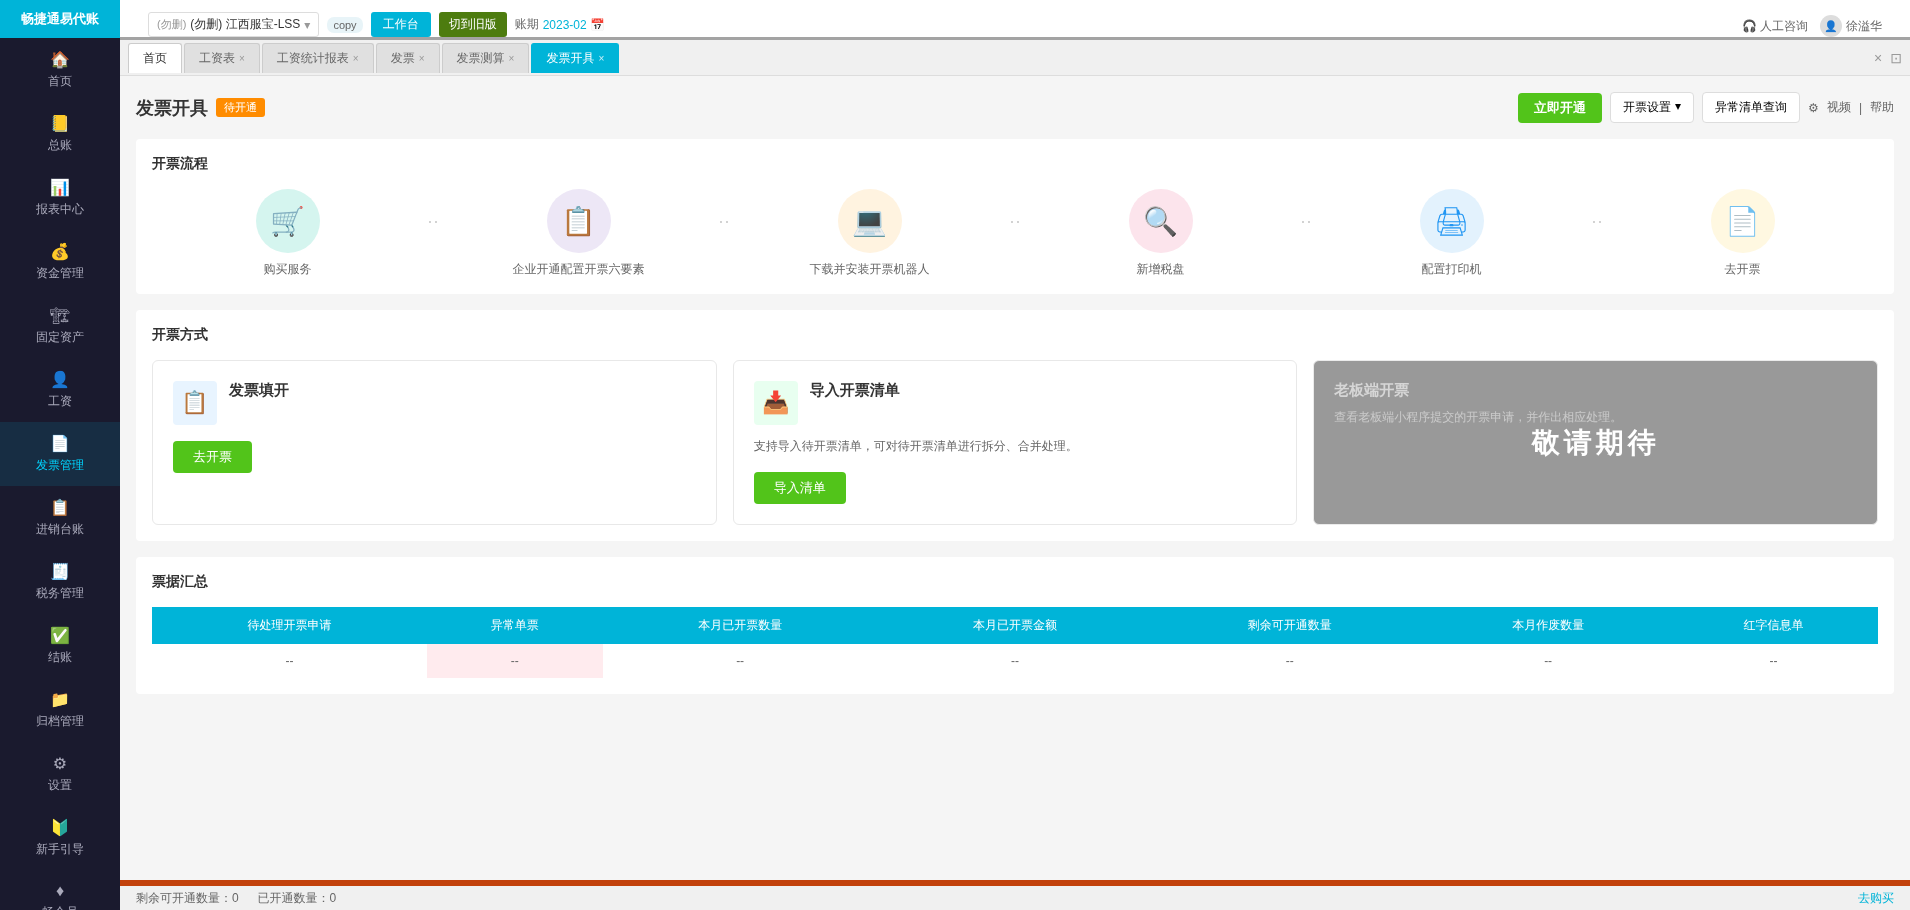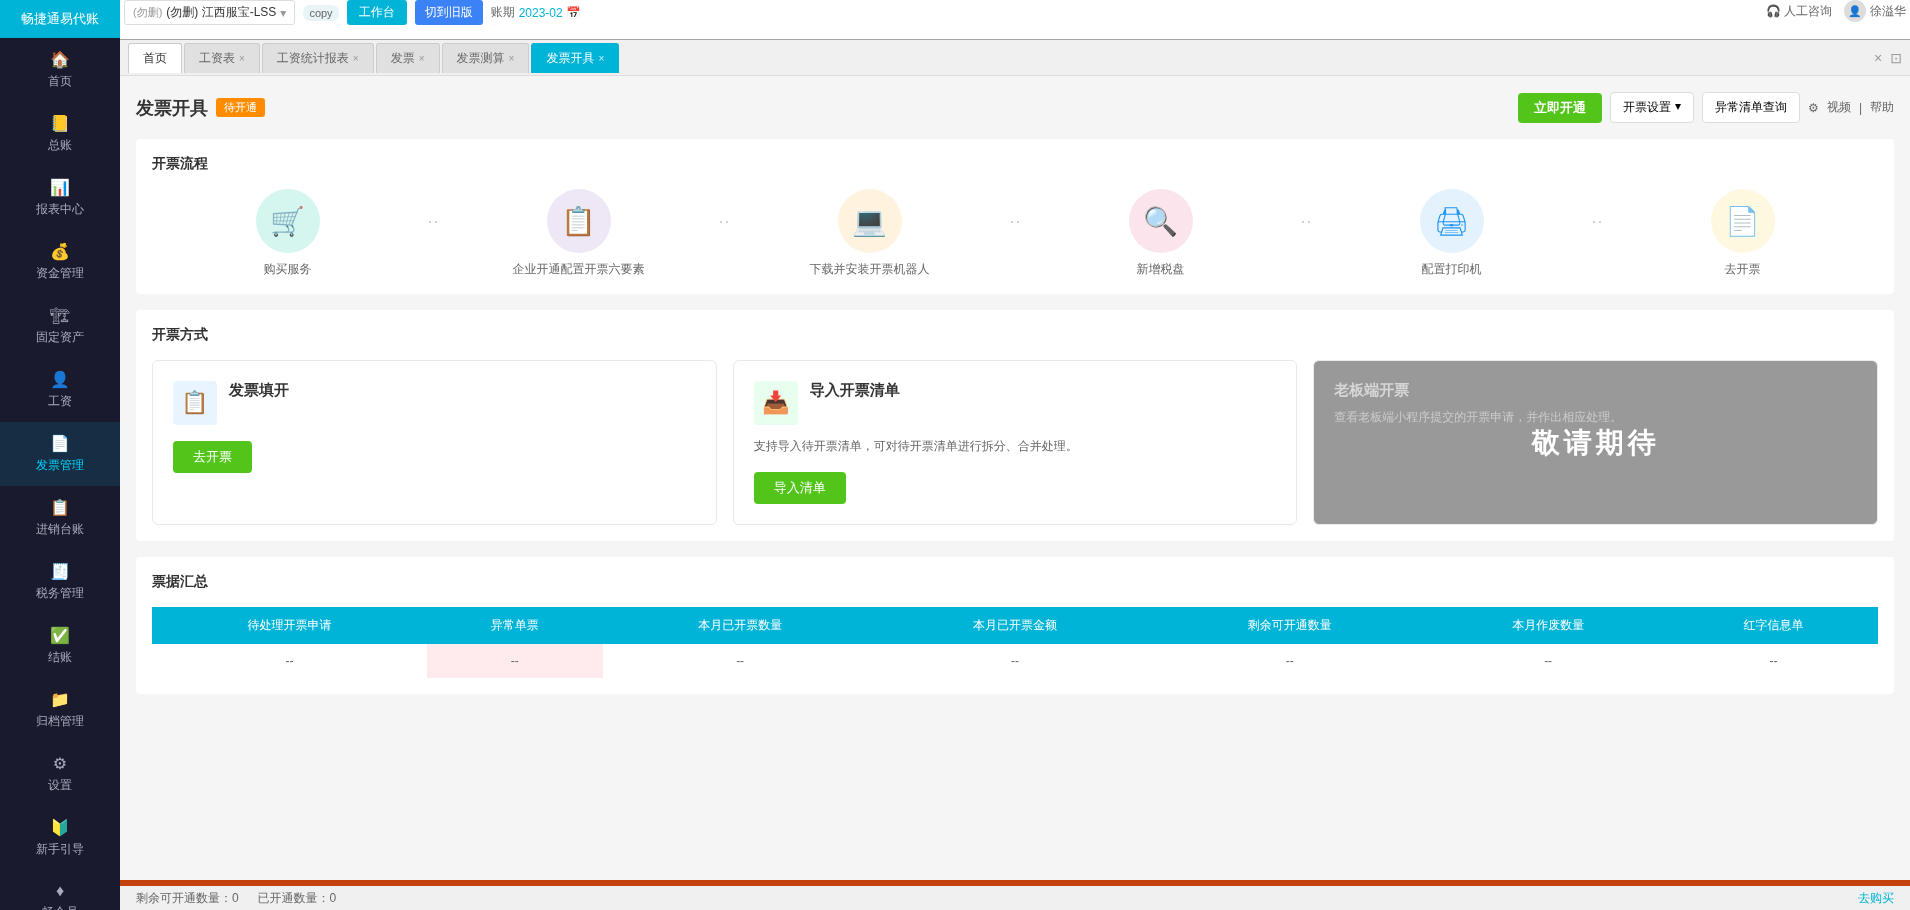--- a/index.html
+++ b/index.html
@@ -1,34 +1,34 @@
 <!DOCTYPE html>
 <html><head>
   <meta charset="utf-8">
   <style>
     * { margin: 0; padding: 0; box-sizing: border-box; }
     body { font-family: "Microsoft YaHei", "PingFang SC", sans-serif; font-size: 12px; background: #f5f5f5; color: #333; width: 1910px; height: 910px; overflow: hidden; display: flex; }
 
     
     .sidebar { width: 120px; background: #1a1a2e; height: 910px; display: flex; flex-direction: column; flex-shrink: 0; }
-    .sidebar-logo { background: #00b4d8; padding: 10px; text-align: center; color: white; font-size: 13px; font-weight: normal; height: 40px; display: flex; align-items: center; justify-content: center; }
+    .sidebar-logo { background: #00b4d8; padding: 10px; text-align: center; color: white; font-size: 13px; font-weight: bold; height: 40px; display: flex; align-items: center; justify-content: center; }
     .sidebar-item { display: flex; flex-direction: column; align-items: center; padding: 12px 0; color: #aab; cursor: pointer; font-size: 12px; gap: 4px; }
     .sidebar-item.active { color: #00d4ff; background: rgba(0,212,255,0.1); }
     .sidebar-icon { font-size: 16px; }
 
     
     .main { flex: 1; display: flex; flex-direction: column; height: 910px; overflow: hidden; }
 
     
-    .topbar { height: 40px; background: #fff; border-bottom: 1px solid #a3a3a3; display: flex; align-items: flex-start; justify-content: space-between; padding: 0 4px; flex-shrink: 0; }
+    .topbar { height: 40px; background: #fff; border-bottom: 3px solid #a3a3a3; display: flex; align-items: flex-end; justify-content: space-between; padding: 0 28px; flex-shrink: 0; }
     .topbar-left { display: flex; align-items: center; gap: 8px; }
     .company-select { display: flex; align-items: center; gap: 4px; border: 1px solid #ddd; border-radius: 3px; padding: 3px 8px; font-size: 12px; cursor: pointer; background: #fff; }
     .topbar-badge { background: #e8f4f8; border-radius: 7px; padding: 2px 6px; font-size: 11px; color: #666; }
     .workspace-btn { background: #00b4d8; color: white; border: none; border-radius: 3px; padding: 4px 12px; cursor: pointer; font-size: 12px; }
-    .old-version-btn { background: #3b82f6; color: white; border: none; border-radius: 3px; padding: 4px 10px; cursor: pointer; font-size: 12px; }
+    .old-version-btn { background: #4d7c0f; color: white; border: none; border-radius: 3px; padding: 4px 10px; cursor: pointer; font-size: 12px; }
     .period-area { display: flex; align-items: center; gap: 4px; font-size: 12px; color: #666; }
     .topbar-right { display: flex; align-items: center; gap: 12px; font-size: 12px; color: #666; }
     .service-btn { display: flex; align-items: center; gap: 3px; cursor: pointer; }
     .avatar-area { display: flex; align-items: center; gap: 4px; cursor: pointer; }
 
     
     .tabs { height: 36px; background: #f0f0f0; display: flex; align-items: center; padding: 0 8px; gap: 2px; flex-shrink: 0; border-bottom: 1px solid #ddd; }
     .tab { padding: 6px 14px; border-radius: 3px 3px 0 0; font-size: 12px; cursor: pointer; display: flex; align-items: center; gap: 4px; background: #e0e0e0; color: #666; border: 1px solid #ccc; border-bottom: none; }
     .tab.active { background: #00b4d8; color: white; border-color: #00b4d8; }
     .tab-close { font-size: 10px; color: #999; cursor: pointer; }

